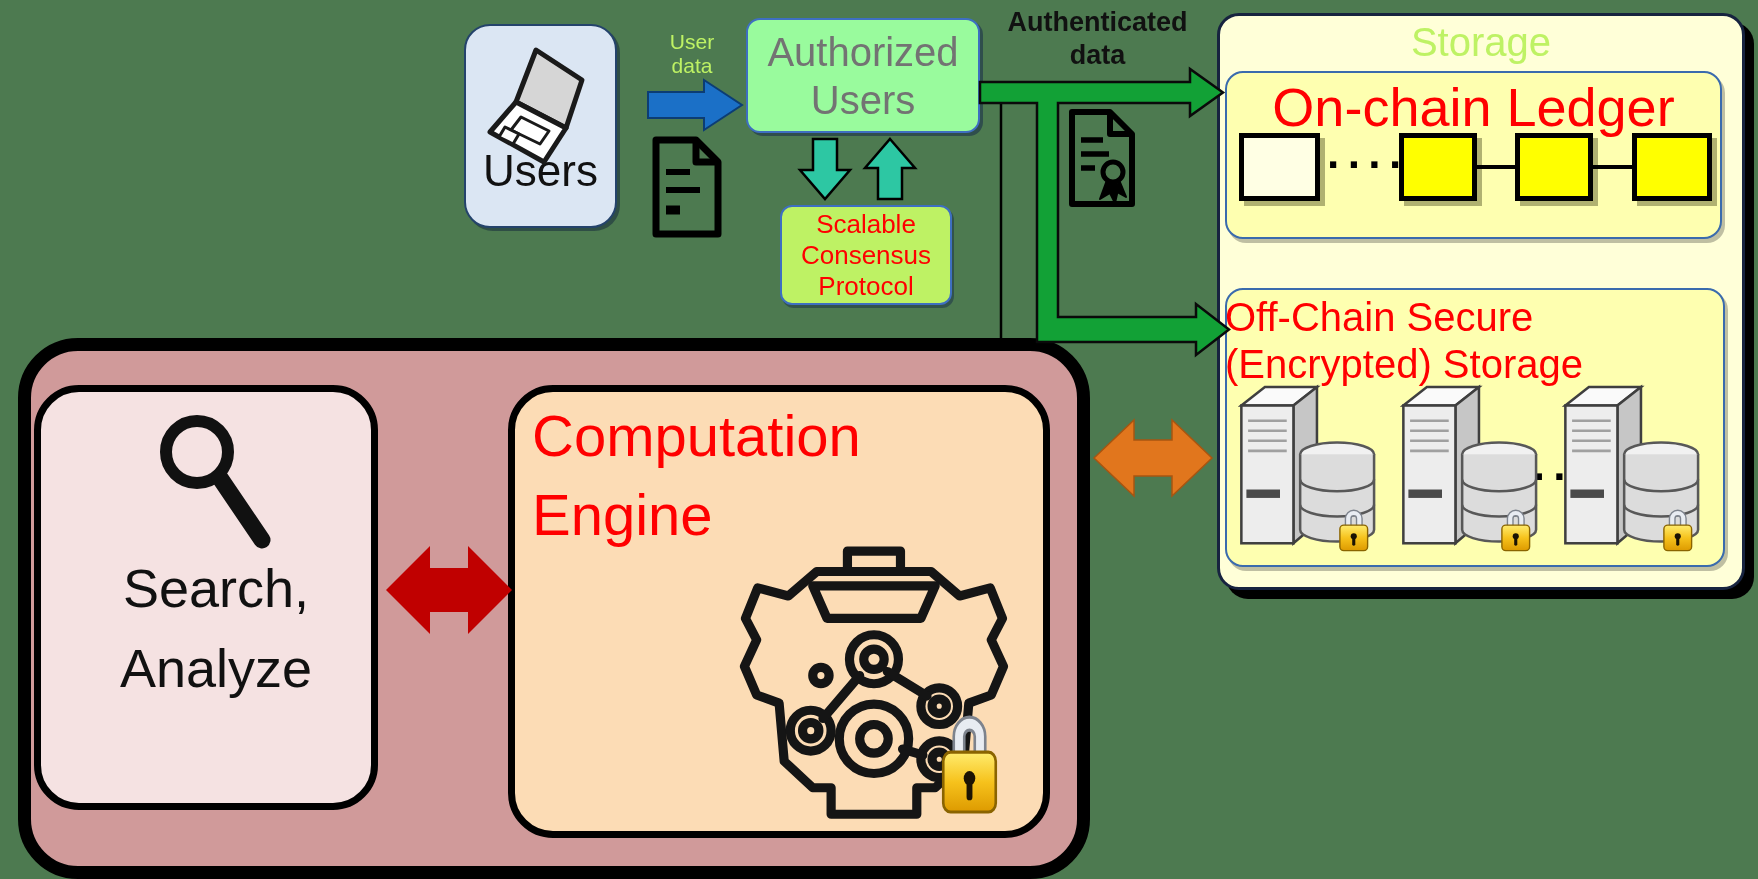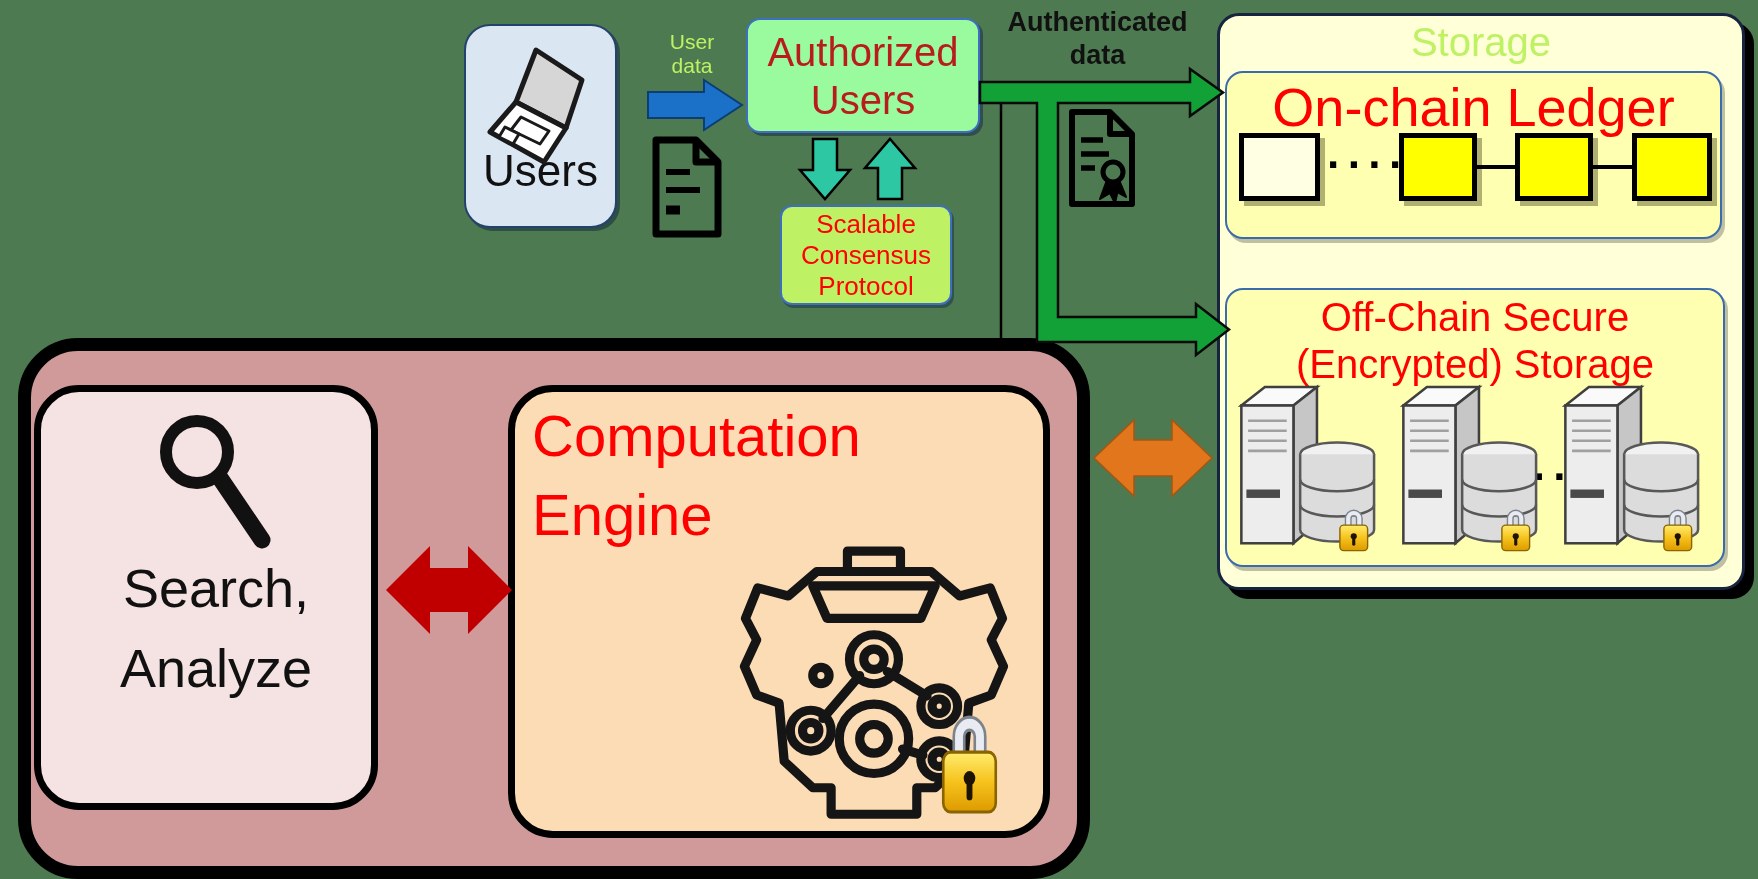--- a/index.html
+++ b/index.html
@@ -10,21 +10,21 @@
   .ctr{display:flex;flex-direction:column;align-items:center;justify-content:center;text-align:center;}
 
   
   .users-box{left:464px;top:24px;width:153px;height:204px;background:#dbe6f3;
              border:2.5px solid #24436b;border-radius:26px;box-shadow:3px 3px 0 rgba(10,25,55,.45);}
   .users-label{left:464px;top:146px;width:153px;font-size:44px;color:#111;text-align:center;}
   .user-data{left:646px;top:30px;width:92px;font-size:21px;line-height:24px;font-weight:normal;
              color:#bef264;text-align:center;}
   .auth-box{left:746px;top:18px;width:234px;height:115px;background:#99fb9d;
             border:2.5px solid #3e6fc1;border-radius:14px;box-shadow:3px 3px 0 rgba(10,25,70,.45);}
-  .auth-box div{font-size:40px;line-height:48px;color:#b91c1c;}
+  .auth-box div{font-size:40px;line-height:48px;color:#737373;}
   .consensus-box{left:780px;top:205px;width:172px;height:100px;background:#bef264;
                  border:2px solid #3e6fc1;border-radius:12px;box-shadow:2px 3px 0 rgba(10,25,70,.4);}
   .consensus-box div{font-size:26px;line-height:31px;color:#ff0000;}
   .authenticated{left:985px;top:6px;width:225px;font-size:27px;line-height:33px;font-weight:bold;
                  color:#111;text-align:center;}
 
   
   .storage-box{left:1217px;top:13px;width:528px;height:577px;background:#ffffd8;
                border:3.5px solid #17233f;border-radius:22px;box-shadow:9px 9px 0 #000;}
   .storage-title{left:1217px;top:20px;width:528px;font-size:40px;color:#bef264;text-align:center;}
@@ -32,21 +32,21 @@
                 box-shadow:3px 4px 0 rgba(0,0,0,.25);}
   .onchain-box{left:1225px;top:71px;width:497px;height:168px;}
   .onchain-title{left:1225px;top:76px;width:497px;font-size:54px;color:#ff0000;text-align:center;}
   .block{top:133px;height:68px;border:5px solid #000;box-shadow:5px 5px 0 rgba(60,60,20,.4);}
   .block.cream{background:#ffffe4;}
   .block.yellow{background:#ffff00;}
   .chain-conn{top:165px;height:4px;background:#000;}
   .dots{color:#000;font-size:44px;font-weight:bold;letter-spacing:6px;line-height:30px;}
   .offchain-box{left:1225px;top:288px;width:500px;height:279px;}
   .offchain-text{left:1225px;top:294px;width:500px;font-size:40px;line-height:47px;
-                 color:#ff0000;text-align:center;}
+                 color:#ff0000;}
 
   
   .pink-container{left:18px;top:338px;width:1072px;height:541px;background:#d09a9a;
                   border:13px solid #000;border-radius:60px;}
   .search-box{left:34px;top:385px;width:344px;height:425px;background:#f5e2e2;
               border:7px solid #000;border-radius:45px;}
   .search-text{left:34px;top:548px;width:344px;font-size:54px;line-height:80px;color:#111;
                text-align:center;margin-left:10px;}
   .sce-box{left:508px;top:385px;width:542px;height:453px;background:#fcdcb5;
            border:7px solid #000;border-radius:45px;}

